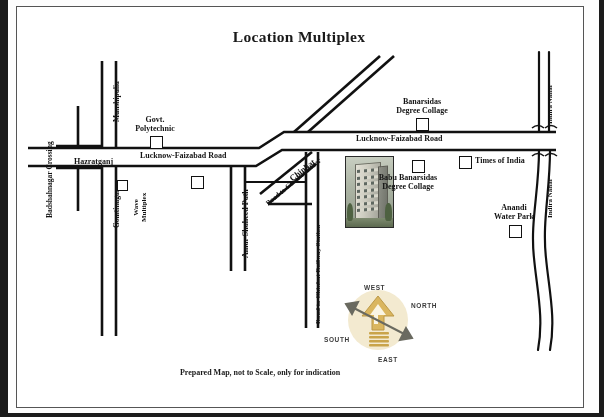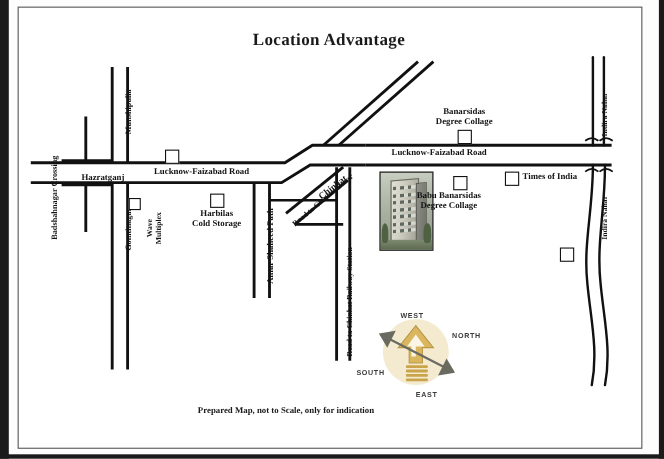--- a/index.html
+++ b/index.html
@@ -130,21 +130,21 @@
       </g>
 
       <g fill="none" stroke="#111111" stroke-width="1.6">
         <path d="M 516 122 q 6 -5 12 0"></path>
         <path d="M 529 122 q 6 -5 12 0"></path>
         <path d="M 516 150 q 6 -5 12 0"></path>
         <path d="M 529 150 q 6 -5 12 0"></path>
       </g>
     </svg>
 
-    <div class="ttl">Location Advantage</div>
+    <div class="ttl">Location Multiplex</div>
 
     <div class="lb sz8" style="left:124px;top:146px;">Lucknow-Faizabad Road</div>
 
     <div class="lb sz8" style="left:340px;top:129px;">Lucknow-Faizabad Road</div>
 
     <div class="lb sz75 rot90" style="left:97px;top:116px;">Munshipulia</div>
 
     <div class="lb sz75 rot90" style="left:97px;top:222px;">Gomtinagar</div>
 
     <div class="rot90" style="position:absolute;left:30px;top:212px;">
@@ -159,27 +159,27 @@
 
     <div class="lb sz85 rotd" style="left:272px;top:170px;transform:rotate(-38deg);">Chinhat</div>
 
     <div class="lb sz7 rotd" style="left:249px;top:196px;transform:rotate(-40deg);">Road to Chinhat Bazar</div>
 
     <div class="lb sz7 rot90" style="left:299px;top:318px;">Road to Chinhat Railway Station</div>
 
     <div class="lb sz7 rot90" style="left:531px;top:118px;">Indira Nahar</div>
     <div class="lb sz7 rot90" style="left:531px;top:212px;">Indira Nahar</div>
 
+    <div class="lb sz8 ctr" style="left:108px;top:110px;width:62px;">
+      <div>Govt.</div>
+      <div>Polytechnic</div>
+    </div>
     <div class="poi" style="left:134px;top:130px;"></div>
 
     <div class="poi" style="left:175px;top:170px;"></div>
-    <div class="lb sz8 ctr" style="left:143px;top:184px;width:76px;">
-      <div>Harbilas</div>
-      <div>Cold Storage</div>
-    </div>
 
     <div class="poi sm" style="left:101px;top:174px;"></div>
     <div class="rot90" style="position:absolute;left:117px;top:216px;">
       <div class="lb sz7 ctr" style="position:relative;left:0;top:0;">
         <div>Wave</div>
         <div>Multiplex</div>
       </div>
     </div>
 
     <div class="lb sz8 ctr" style="left:366px;top:92px;width:80px;">
@@ -206,20 +206,24 @@
     </div>
     <div class="poi" style="left:396px;top:154px;"></div>
     <div class="lb sz8 ctr" style="left:346px;top:168px;width:92px;">
       <div>Babu Banarsidas</div>
       <div>Degree Collage</div>
     </div>
 
     <div class="poi" style="left:443px;top:150px;"></div>
     <div class="lb sz8" style="left:459px;top:151px;">Times of India</div>
 
+    <div class="lb sz8 ctr" style="left:466px;top:198px;width:64px;">
+      <div>Anandi</div>
+      <div>Water Park</div>
+    </div>
     <div class="poi" style="left:493px;top:219px;"></div>
 
     <div class="compass-wrap" style="left:300px;top:268px;width:130px;height:92px;">
 
       <svg width="130" height="92" viewBox="0 0 130 92">
 
         <circle cx="62" cy="46" r="30" fill="#f3ead0" stroke="none"></circle>
 
         <g fill="#c9a css"></g>
         <g fill="#c9a44a" opacity="0.95">

